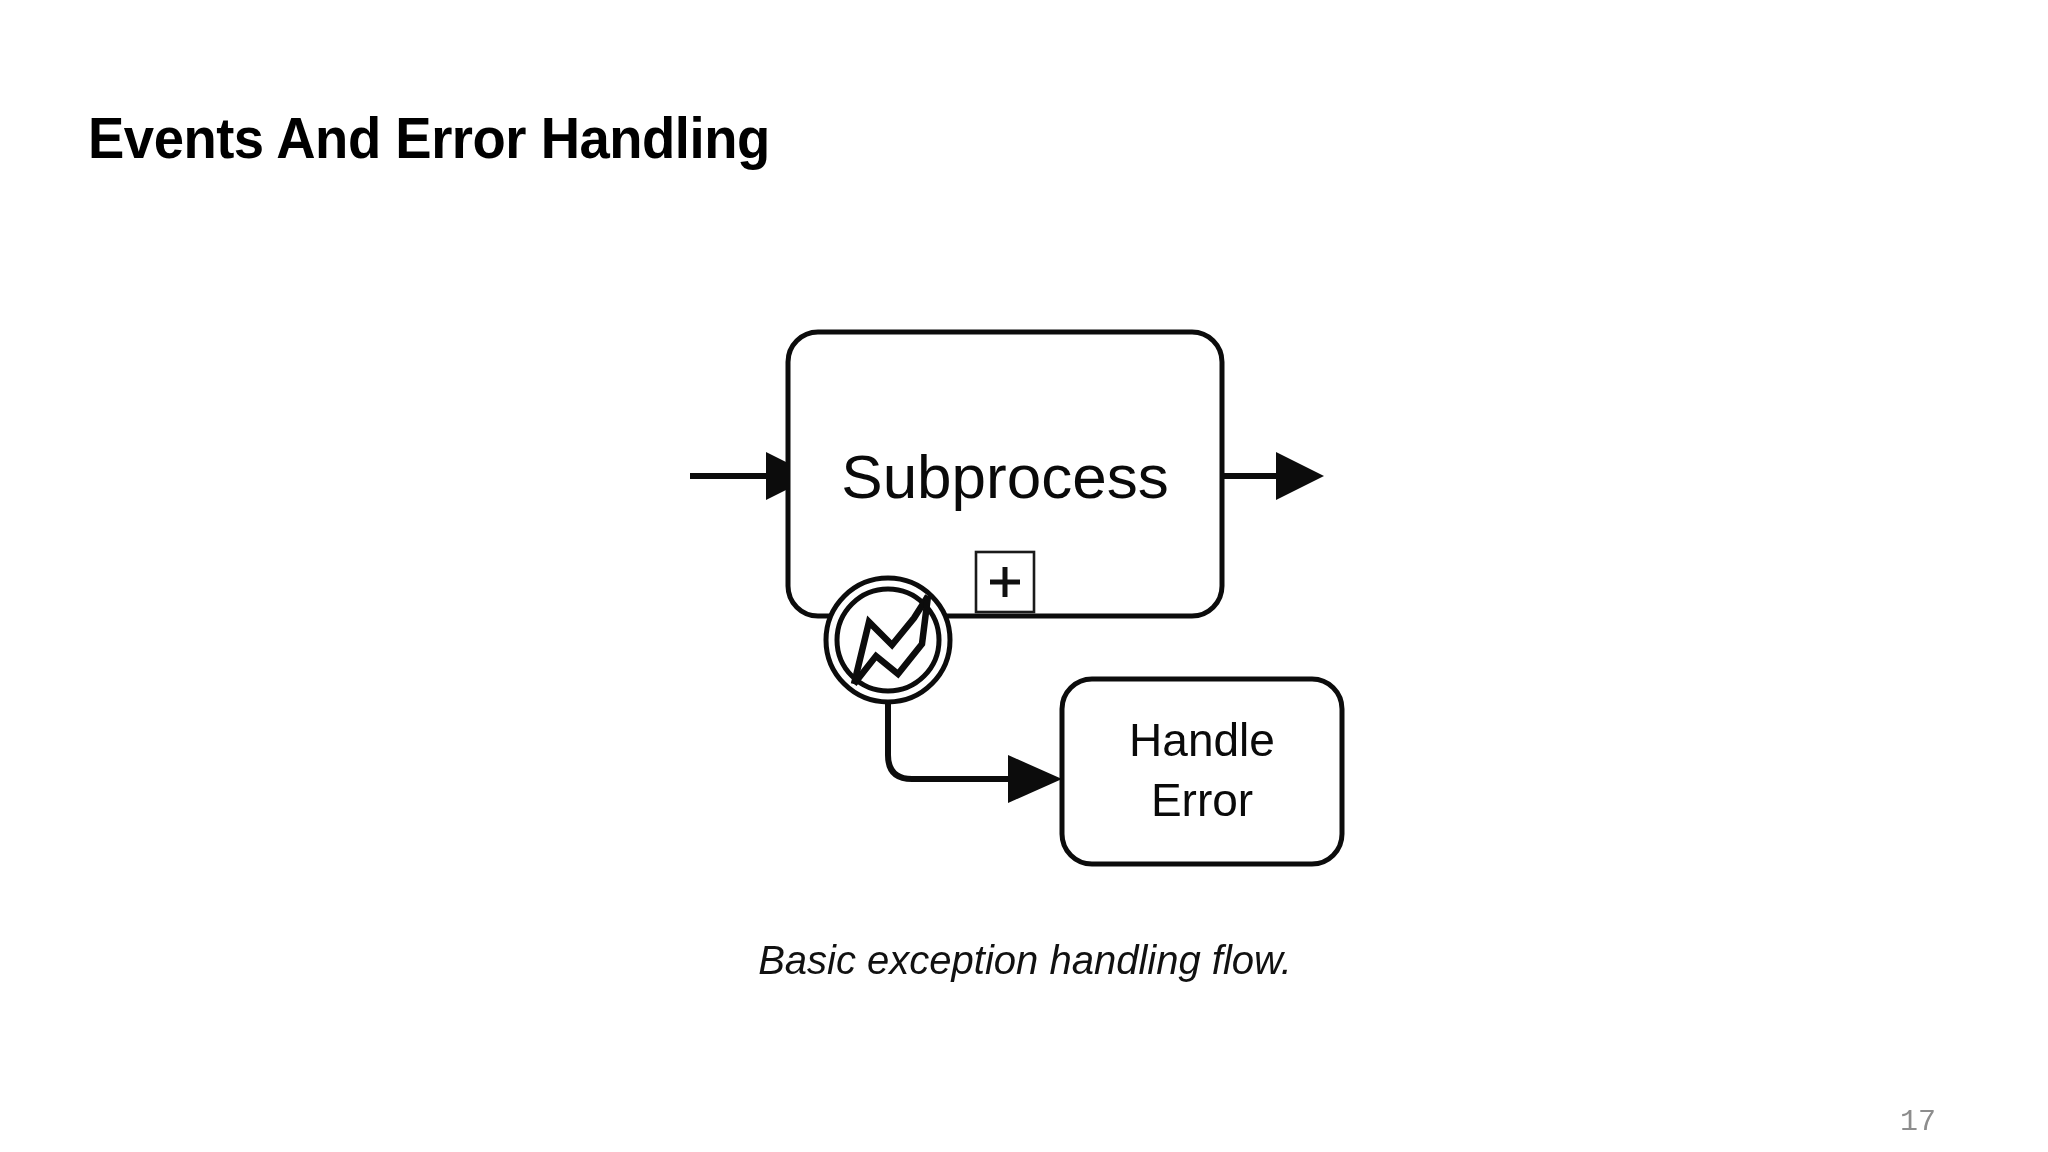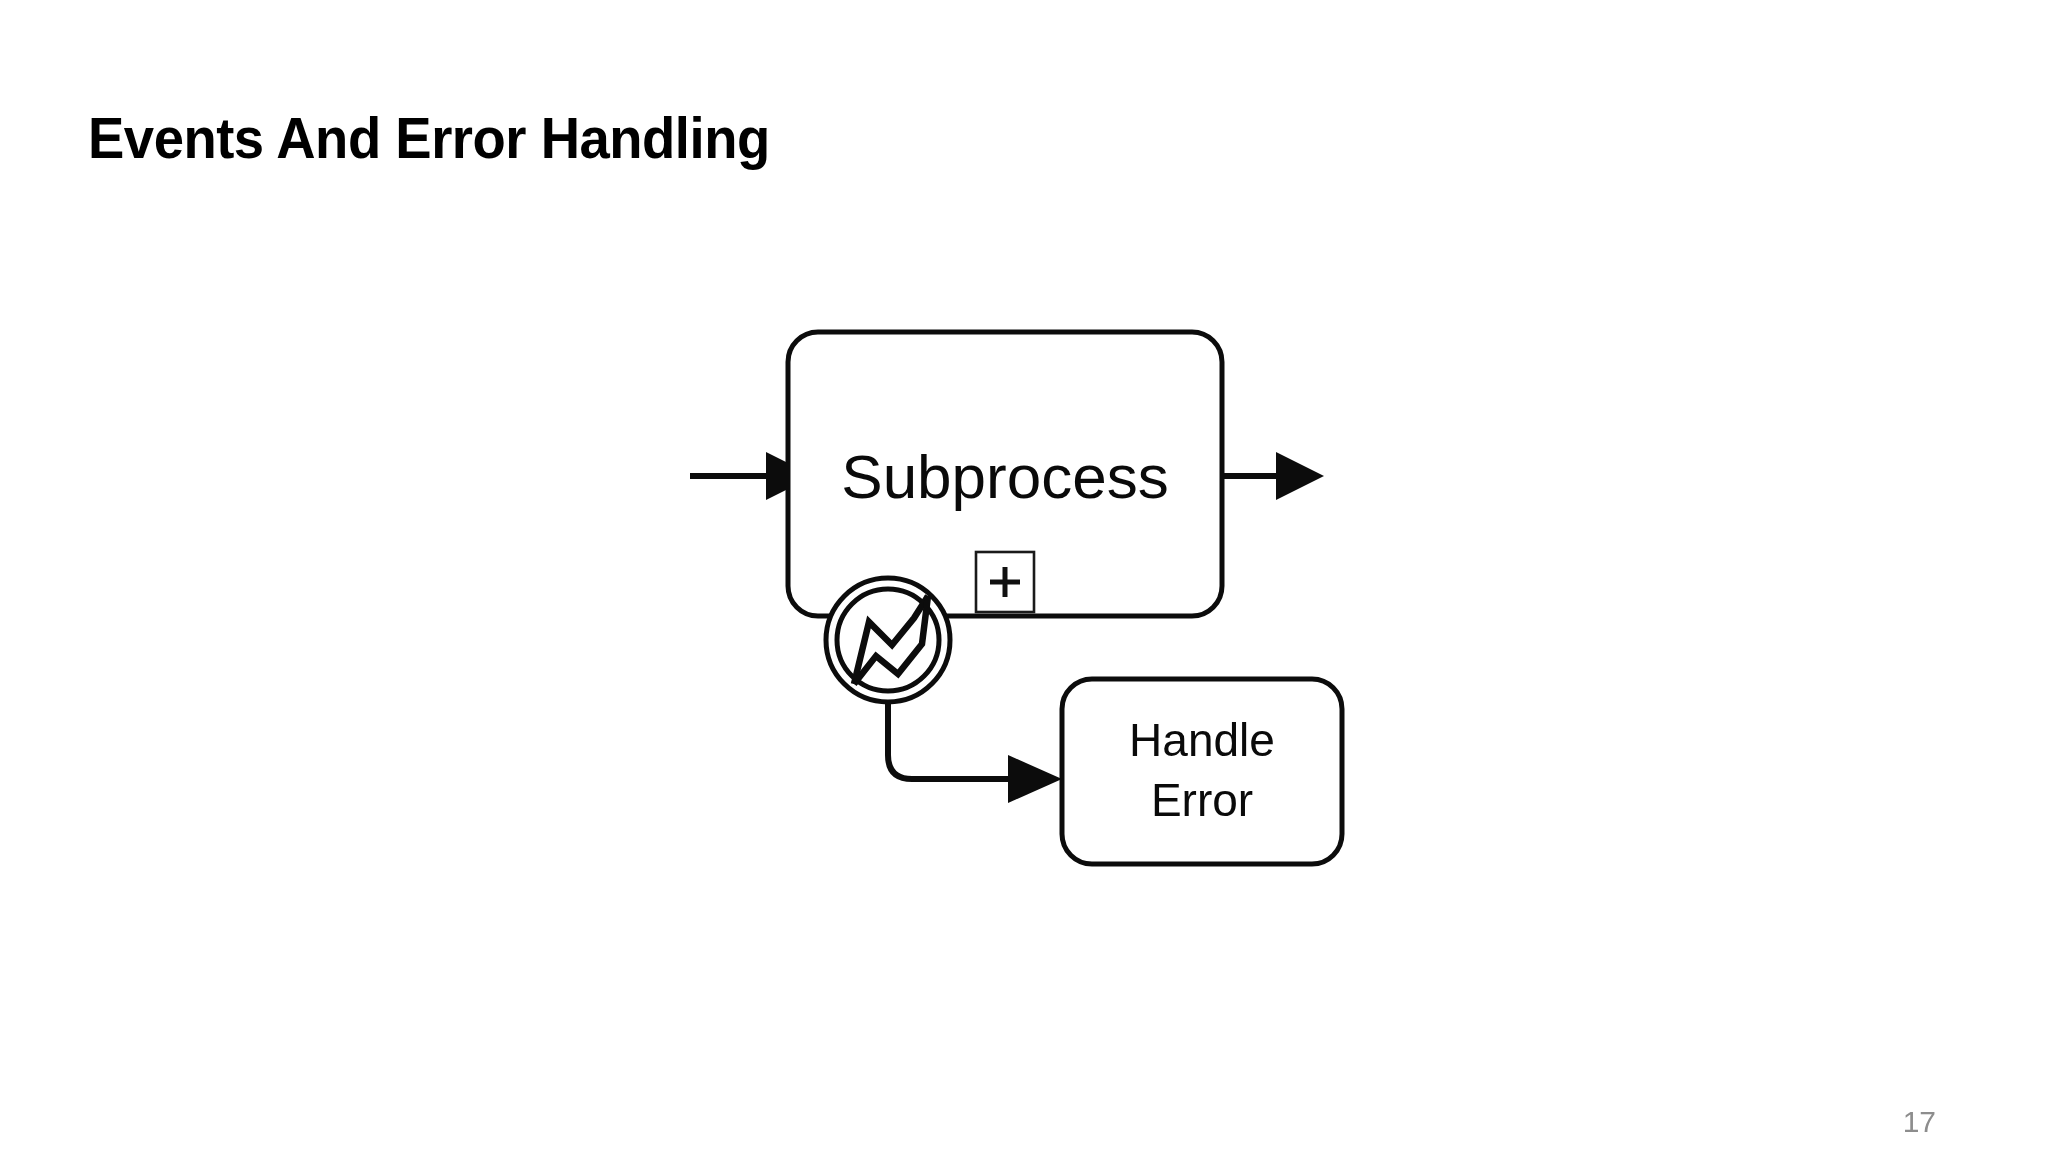--- a/index.html
+++ b/index.html
@@ -131,21 +131,21 @@
     line-height: 52px;
     color: #111111;
     white-space: nowrap;
   }
 
   
   #page-number {
     position: absolute;
     right: 112px;
     bottom: 28px;
-    font-family: Liberation Sans, sans-serif;
+    font-family: Liberation Mono, monospace;
     font-size: 30px;
     line-height: 36px;
     color: #8d8d8d;
     text-align: right;
   }
 </style>
 </head>
 <body>
 
 <div id="slide">
@@ -196,17 +196,18 @@
         <g>
           <rect class="bpmn-shape-fill" x="422" y="383" width="280" height="185" rx="30" ry="30"></rect>
           <rect class="bpmn-stroke" x="422" y="383" width="280" height="185" rx="30" ry="30"></rect>
           <text class="bpmn-label-small" x="562" y="460">Handle</text>
           <text class="bpmn-label-small" x="562" y="520">Error</text>
         </g>
 
       </svg>
     </div>
 
+    <div id="figure-caption">Basic exception handling flow.</div>
   </div>
 
   <div id="page-number">17</div>
 
 </div>
 
 </body></html>

